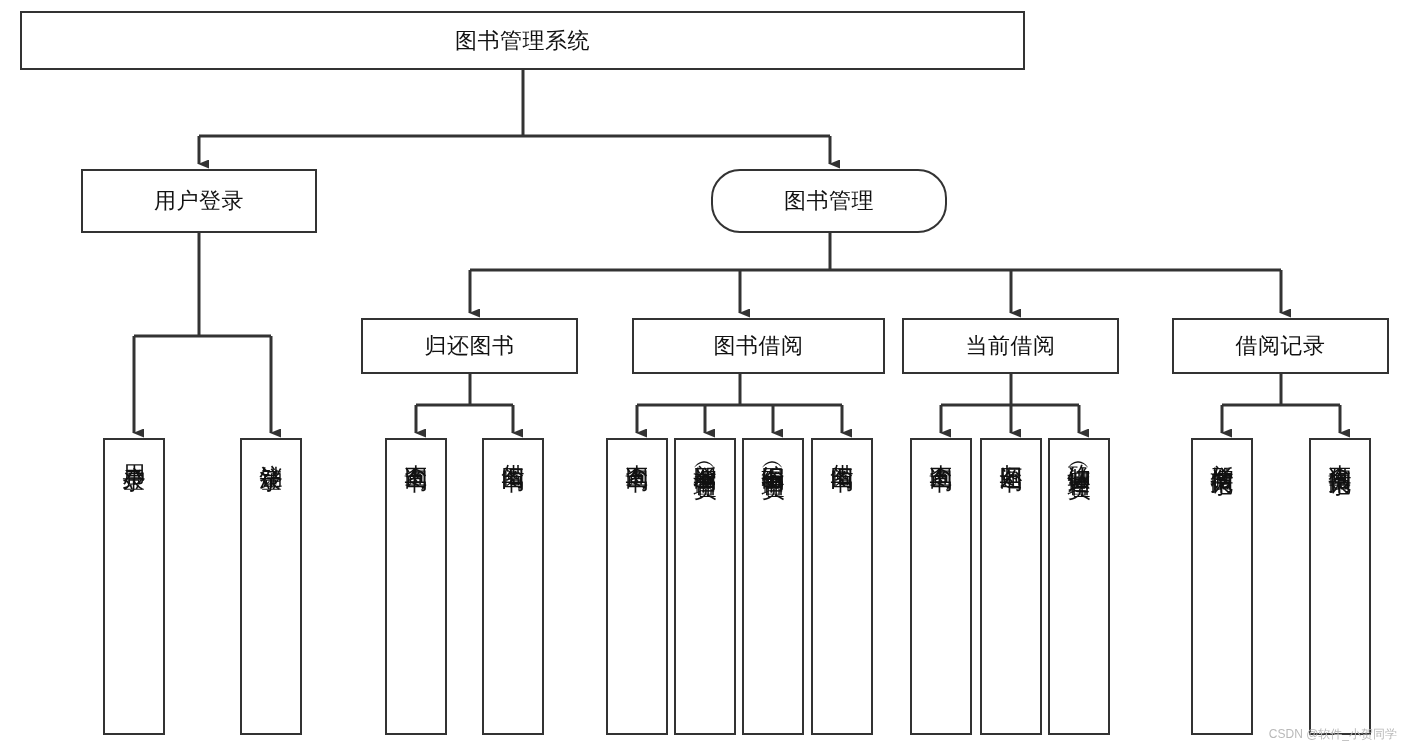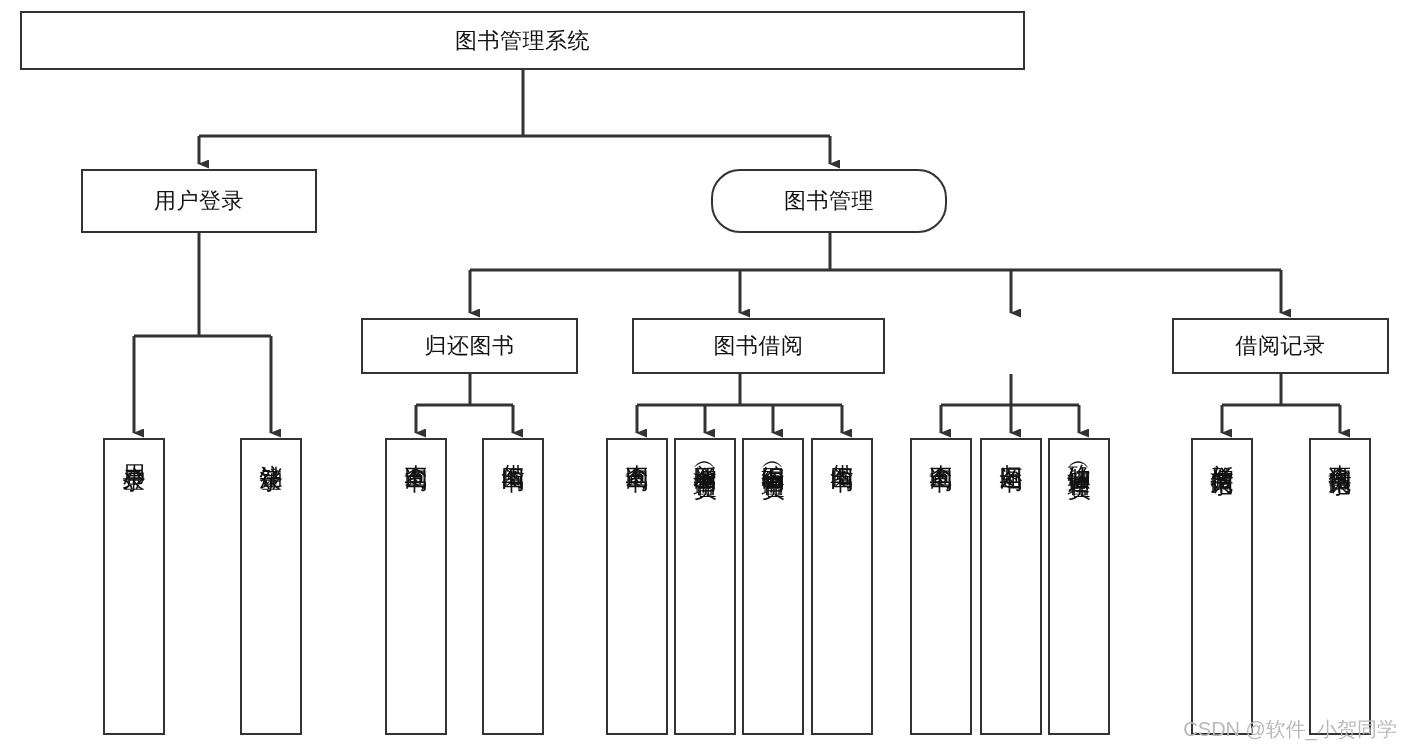--- a/index.html
+++ b/index.html
@@ -41,21 +41,21 @@
     text-orientation:upright;
     font-size:23px;
     letter-spacing:2px;
     line-height:1;
   }
   #root{font-size:23px;}
   .watermark{
     position:absolute;
     right:8px;
     bottom:4px;
-    font-size:20px;
+    font-size:12px;
     color:#b9b9b9;
     white-space:nowrap;
     user-select:none;
   }
 </style>
 </head>
 <body>
 
 <div id="diagram">
 
@@ -119,20 +119,23 @@
   <div class="node h-node" style="left:711px;top:169px;width:236px;height:64px;border-radius:29px;">
     <span class="lbl">图书管理</span>
   </div>
 
   <div class="node h-node" style="left:361px;top:318px;width:217px;height:56px;">
     <span class="lbl">归还图书</span>
   </div>
   <div class="node h-node" style="left:632px;top:318px;width:253px;height:56px;">
     <span class="lbl">图书借阅</span>
   </div>
+  <div class="node h-node" style="left:902px;top:318px;width:217px;height:56px;">
+    <span class="lbl">当前借阅</span>
+  </div>
   <div class="node h-node" style="left:1172px;top:318px;width:217px;height:56px;">
     <span class="lbl">借阅记录</span>
   </div>
 
   <div class="node v-node" style="left:103px;top:438px;width:62px;height:297px;">
     <span class="lbl">用户登录</span>
   </div>
   <div class="node v-node" style="left:240px;top:438px;width:62px;height:297px;">
     <span class="lbl">注销登录</span>
   </div>

